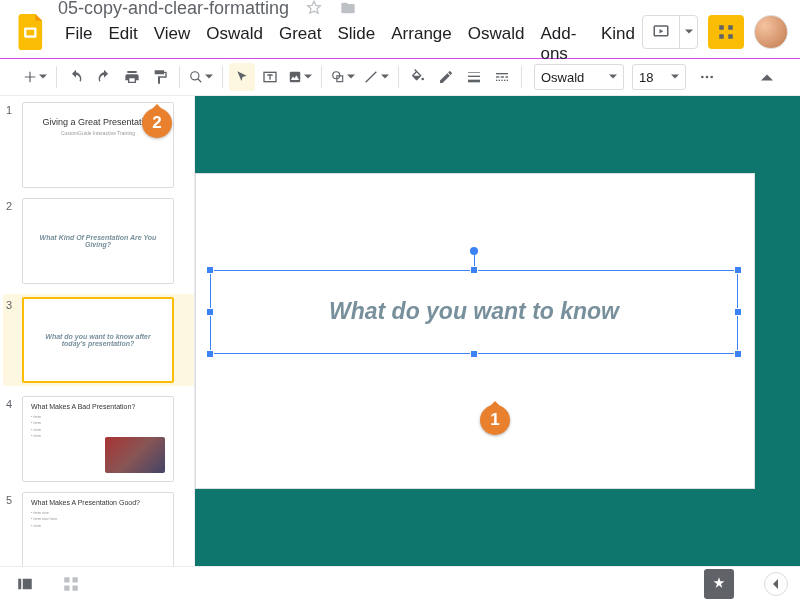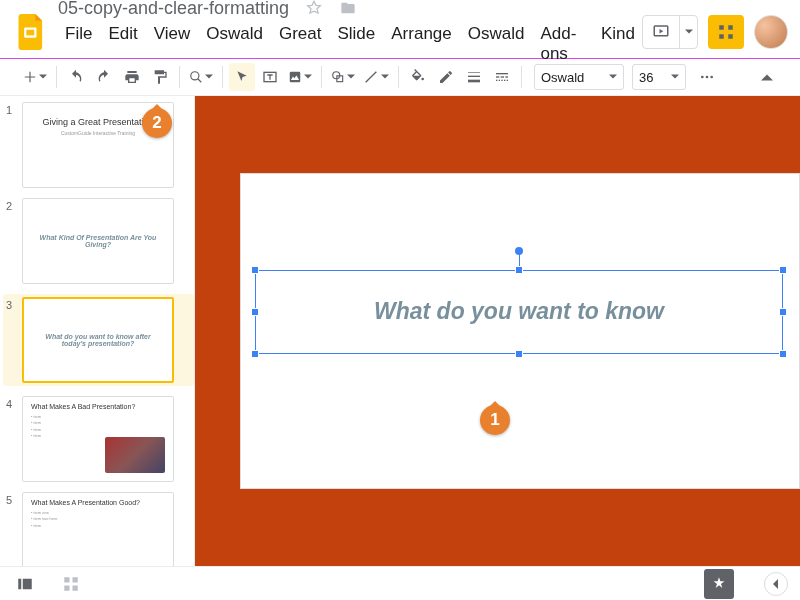--- a/index.html
+++ b/index.html
@@ -37,21 +37,21 @@
   .filmstrip::-webkit-scrollbar{width:10px;}
   .filmstrip::-webkit-scrollbar-thumb{background:#dadce0;border-radius:5px;}
   .filmstrip::-webkit-scrollbar-track{background:#f1f1f1;}
   .thumb-row { display:flex; align-items:flex-start; margin-bottom:10px; gap:6px;}
   .thumb-num { width:10px; font-size:11px; color:#5f6368; padding-top:2px;}
   .thumb { width:152px; height:86px; border:1px solid #dadce0; border-radius:2px; background:#fff; position:relative; overflow:hidden;}
   .thumb.selected { border:2px solid #fbbc04; background:#fff;}
   .thumb-row.selected-row { background:#fef7e0; border-radius:3px; padding:3px 0 3px 0; margin-left:-3px; padding-left:3px;}
   .thumb-center{display:flex;flex-direction:column;align-items:center;justify-content:center;height:100%;}
 
-  .canvas-area { flex:1; background:#c2410c; display:flex; align-items:center; justify-content:flex-end; position:relative;}
+  .canvas-area { flex:1; background:#0f766e; display:flex; align-items:center; justify-content:flex-start; position:relative;}
   .slide { width:560px; height:316px; border:1px solid #dadce0; position:relative; background:#fff;}
   .textbox { position:absolute; left:14px; top:96px; width:528px; height:84px; border:1px solid #3b82f6; display:flex; align-items:center; justify-content:center; text-align:center;}
   .textbox-text{font-size:23px; font-style:italic; font-weight:600; color:#78909c; line-height:1.35; font-family: Arial, sans-serif;}
   .handle{position:absolute; width:8px; height:8px; background:#3b82f6; border:1px solid #fff;}
   .handle.tl{left:-5px;top:-5px;} .handle.tr{right:-5px;top:-5px;}
   .handle.bl{left:-5px;bottom:-5px;} .handle.br{right:-5px;bottom:-5px;}
   .handle.ml{left:-5px;top:calc(50% - 4px);} .handle.mr{right:-5px;top:calc(50% - 4px);}
   .handle.mt{left:calc(50% - 4px);top:-5px;} .handle.mb{left:calc(50% - 4px);bottom:-5px;}
   .rotate-handle{position:absolute; left:calc(50% - 4px); top:-24px; width:8px; height:8px; background:#3b82f6; border-radius:50%;}
   .rotate-line{position:absolute; left:50%; top:-16px; width:1px; height:12px; background:#3b82f6;}
@@ -244,21 +244,21 @@
       </svg>
     </div>
   <div class="tsep"></div>
   <div class="font-select">
     <span>Oswald</span>
     <svg width="8" height="8" viewBox="0 0 10 10">
         <path fill="#5f6368" d="M0 2l5 5 5-5z"></path>
       </svg>
   </div>
   <div class="size-select">
-    <span>36</span>
+    <span>18</span>
     <svg width="8" height="8" viewBox="0 0 10 10">
         <path fill="#5f6368" d="M0 2l5 5 5-5z"></path>
       </svg>
   </div>
   <div class="tbtn" style="margin-left:6px">
       <svg width="16" height="16" viewBox="0 0 24 24" fill="#5f6368">
         <circle cx="5" cy="12" r="2"></circle>
         <circle cx="12" cy="12" r="2"></circle>
         <circle cx="19" cy="12" r="2"></circle>
       </svg>

